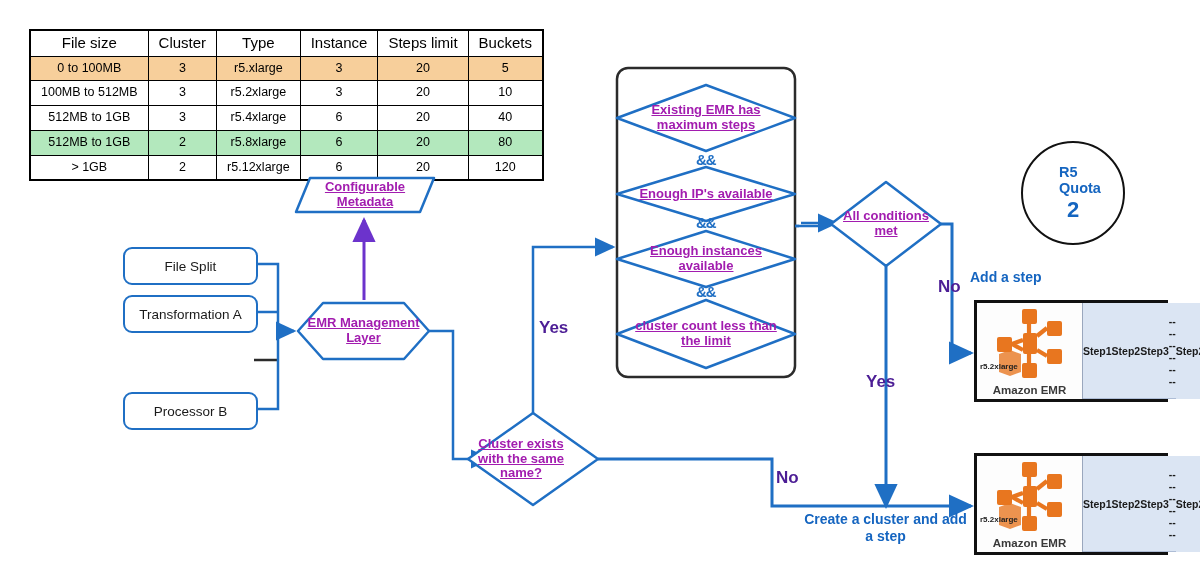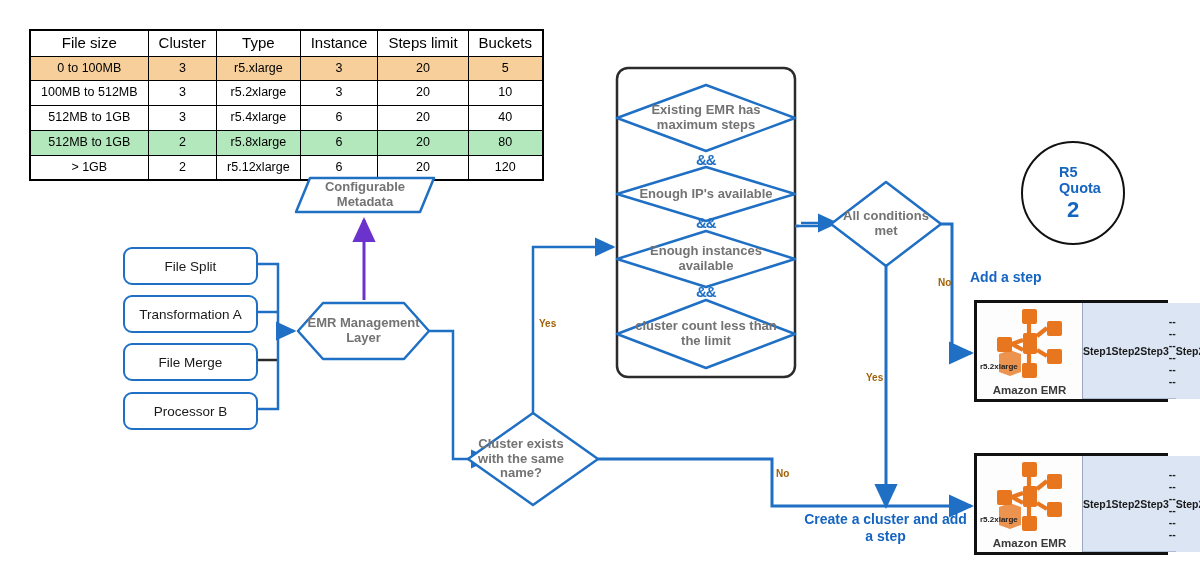--- a/index.html
+++ b/index.html
@@ -37,37 +37,38 @@
   }
   .spec-table tr.hl-orange td{background:#f7cf9b;}
   .spec-table tr.hl-green td{background:#b3e8bd;}
 
   
   .node-label{
     position:absolute;
     display:flex;align-items:center;justify-content:center;
     text-align:center;
     font-weight:bold;
-    color:#737373;
+    color:#a21caf;
     line-height:1.15;
     pointer-events:none;
+    text-decoration:underline;
   }
 
   .rbox{
     position:absolute;
     border:2.5px solid #1f6fc4;
     border-radius:9px;
     background:#ffffff;
     display:flex;align-items:center;justify-content:center;
     font-size:13.5px;font-weight:normal;color:#1a1a1a;
   }
 
   .edge-label{
     position:absolute;
-    font-size:10px;font-weight:bold;color:#a16207;
+    font-size:17px;font-weight:bold;color:#4c1d95;
     white-space:nowrap;
   }
   .edge-label.amp{color:#1f6fc4;font-size:15px;letter-spacing:-1px;}
   .edge-label.blue{color:#1565c0;font-size:14px;text-align:center;line-height:1.2;}
 
   
   .quota{
     position:absolute;left:1021px;top:141px;width:100px;height:100px;
     border:2.5px solid #111;border-radius:50%;
     background:#fff;
@@ -237,23 +238,20 @@
   <div class="edge-label" style="left:776px;top:468px;">No</div>
 
   <div class="edge-label blue" style="left:970px;top:269px;">Add a step</div>
   <div class="edge-label blue" style="left:803px;top:511px;width:165px;white-space:normal;">Create a cluster and add a step</div>
 
   <div class="rbox" style="left:123px;top:247px;width:131px;height:34px;">
     <span>File Split</span>
   </div>
   <div class="rbox" style="left:123px;top:295px;width:131px;height:34px;">
     <span>Transformation A</span>
-  </div>
-  <div class="rbox" style="left:123px;top:343px;width:131px;height:34px;">
-    <span>File Merge</span>
   </div>
   <div class="rbox" style="left:123px;top:392px;width:131px;height:34px;">
     <span>Processor B</span>
   </div>
 
   <div class="quota">
     <div class="q-t">R5 Quota</div>
     <div class="q-n">2</div>
   </div>
 

